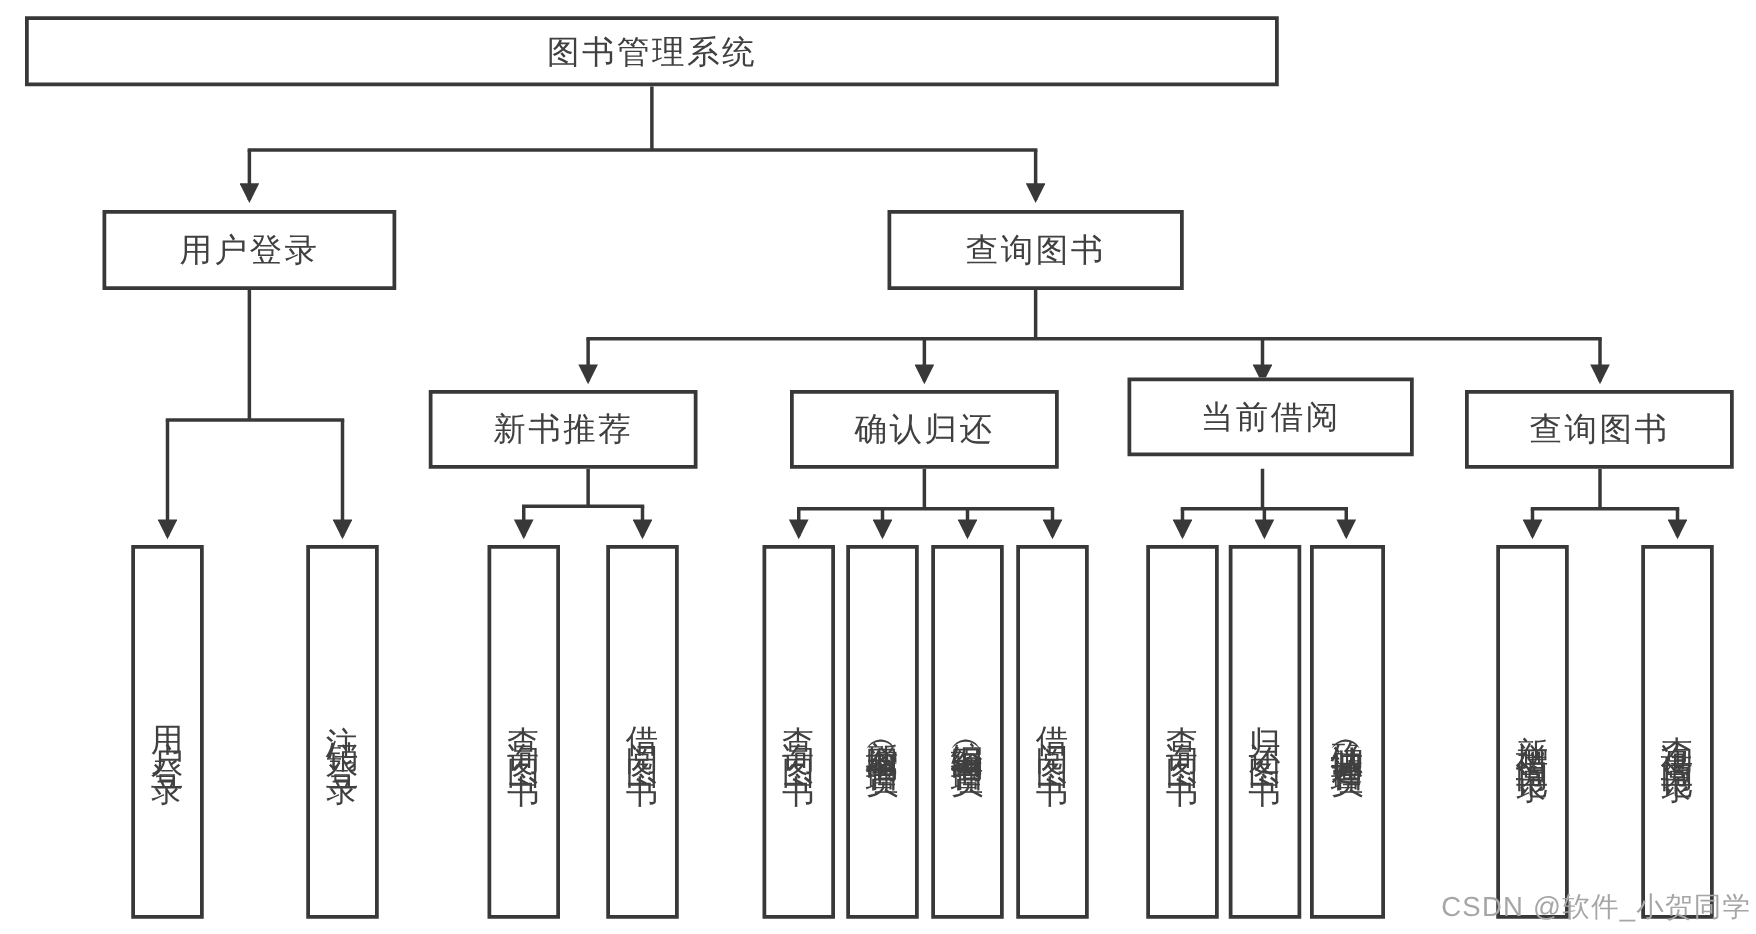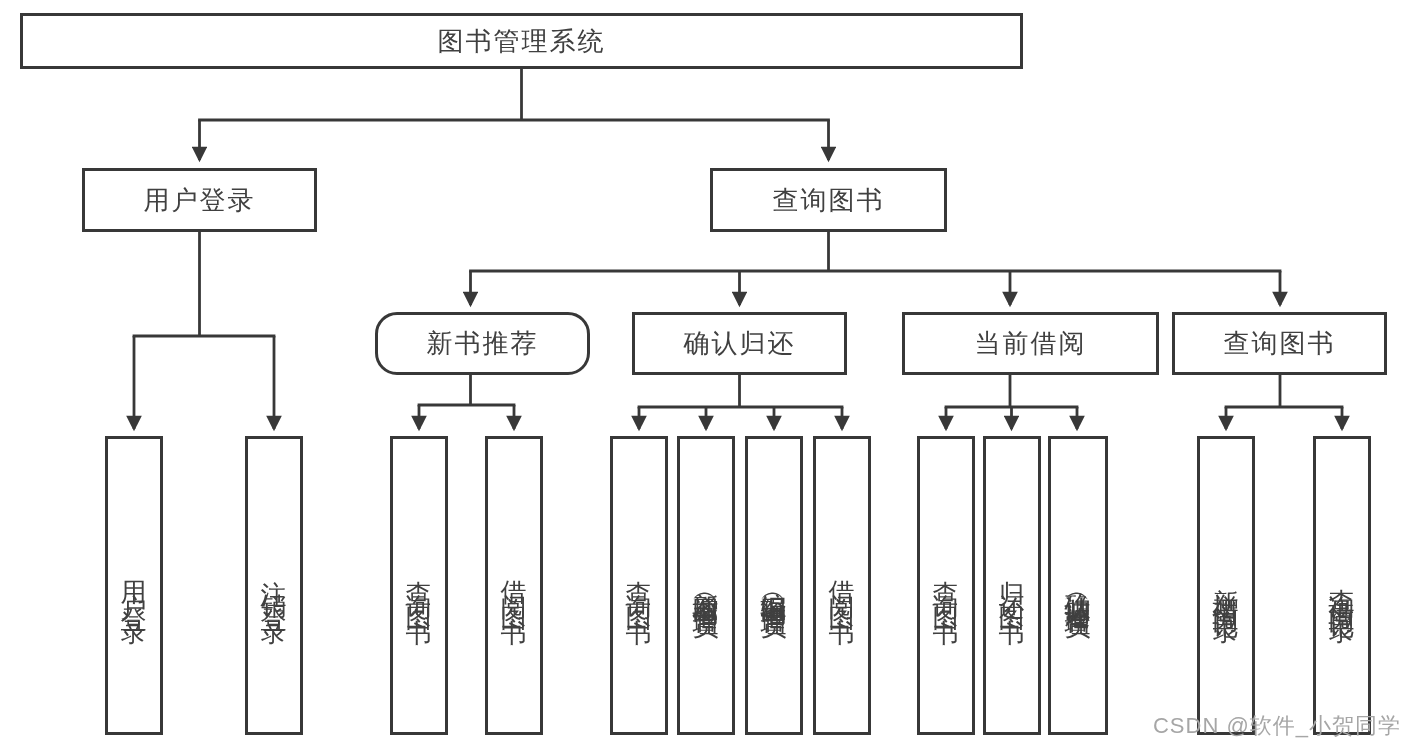--- a/index.html
+++ b/index.html
@@ -103,23 +103,23 @@
       <path d="M1226 407 V429" marker-end="url(#arw)"></path>
       <path d="M1342 407 V429" marker-end="url(#arw)"></path>
     </g>
   </svg>
 
   <div class="box hbox" style="left:20px; top:13px; width:1003px; height:56px;">图书管理系统</div>
 
   <div class="box hbox" style="left:82px; top:168px; width:235px; height:64px;">用户登录</div>
   <div class="box hbox" style="left:710px; top:168px; width:237px; height:64px;">查询图书</div>
 
-  <div class="box hbox" style="left:375px; top:312px; width:215px; height:63px;border-radius:22px;">新书推荐</div>
+  <div class="box hbox" style="left:343px; top:312px; width:215px; height:63px;">新书推荐</div>
   <div class="box hbox" style="left:632px; top:312px; width:215px; height:63px;">确认归还</div>
-  <div class="box hbox" style="left:902px; top:312px; width:257px; height:63px;text-align:right;">当前借阅</div>
+  <div class="box hbox" style="left:902px; top:302px; width:229px; height:63px;text-align:right;">当前借阅</div>
   <div class="box hbox" style="left:1172px; top:312px; width:215px; height:63px;">查询图书</div>
 
   <div class="box vbox" style="left: 105px; top: 436px; width: 58px; height: 299px; letter-spacing: 13px;">用户登录</div>
   <div class="box vbox" style="left: 245px; top: 436px; width: 58px; height: 299px; letter-spacing: 13px;">注销登录</div>
 
   <div class="box vbox" style="left: 390px; top: 436px; width: 58px; height: 299px; letter-spacing: 13px;">查询图书</div>
   <div class="box vbox" style="left: 485px; top: 436px; width: 58px; height: 299px; letter-spacing: 13px;">借阅图书</div>
 
   <div class="box vbox" style="left: 610px; top: 436px; width: 58px; height: 299px; letter-spacing: 13px;">查询图书</div>
   <div class="box vbox" style="left: 677px; top: 436px; width: 58px; height: 299px; letter-spacing: 3px;">新增图书（管理员）</div>

